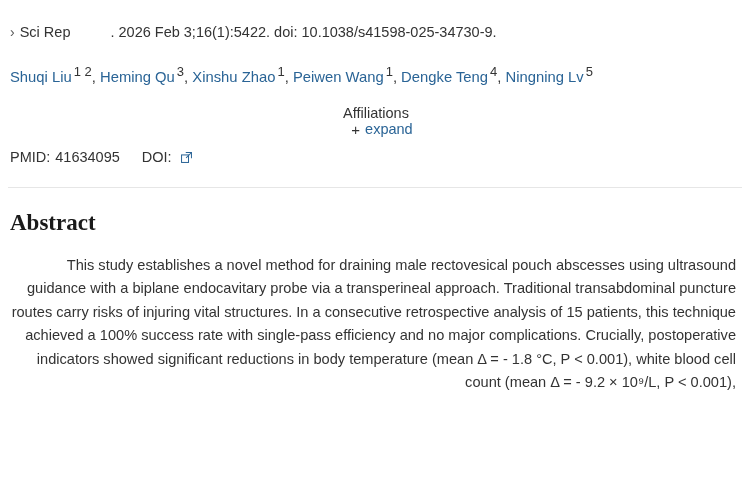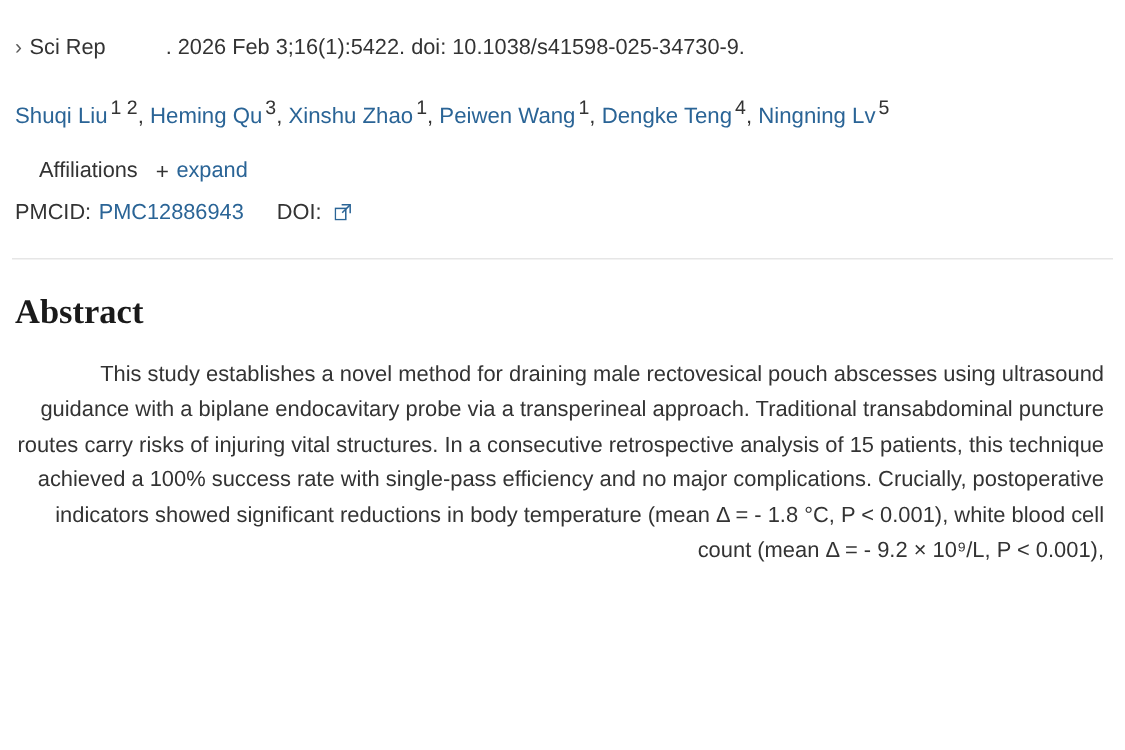--- a/index.html
+++ b/index.html
@@ -83,25 +83,26 @@
   .sup {
     font-size: 13px;
     vertical-align: super;
     color: #333333;
     margin-left: 2px;
   }
   .comma { color: #333333; }
 
   
   .affil-row {
-    margin: 17px 0 0 18px;
+    margin: 17px 0 0 2px;
     font-size: 14.5px;
     color: #333333;
     display: flex;
     align-items: center;
+    flex-direction: column;
   }
   .affil-label { color: #333333; }
   .expand-btn {
     color: #2a6496;
     margin-left: 12px;
     cursor: pointer;
     display: flex;
     align-items: center;
   }
   .plus-icon {
@@ -175,22 +176,22 @@
   <div class="affil-row">
     <span class="affil-label">Affiliations</span>
     <span class="expand-btn">
       <span class="plus-icon">+</span>
       <span>expand</span>
     </span>
   </div>
 
   <div class="ids-row">
     <span class="item">
-      <span class="lbl">PMCID:</span>
-      <span class="val-link">PMC12886943</span>
+      <span class="lbl">PMID:</span>
+      <span class="val-plain">41634095</span>
     </span>
     <span class="item">
       <span class="lbl">DOI:</span>
       <span class="ext-icon">
         <svg width="11" height="11" viewBox="0 0 12 12" xmlns="http://www.w3.org/2000/svg">
           <rect x="0.6" y="3.2" width="7.6" height="8.2" fill="none" stroke="#2a6496" stroke-width="1.1"></rect>
           <polyline points="5.2,0.6 11.4,0.6 11.4,6.8" fill="none" stroke="#2a6496" stroke-width="1.1"></polyline>
           <line x1="5.6" y1="6.4" x2="11.2" y2="0.8" stroke="#2a6496" stroke-width="1.1"></line>
         </svg>
       </span>

